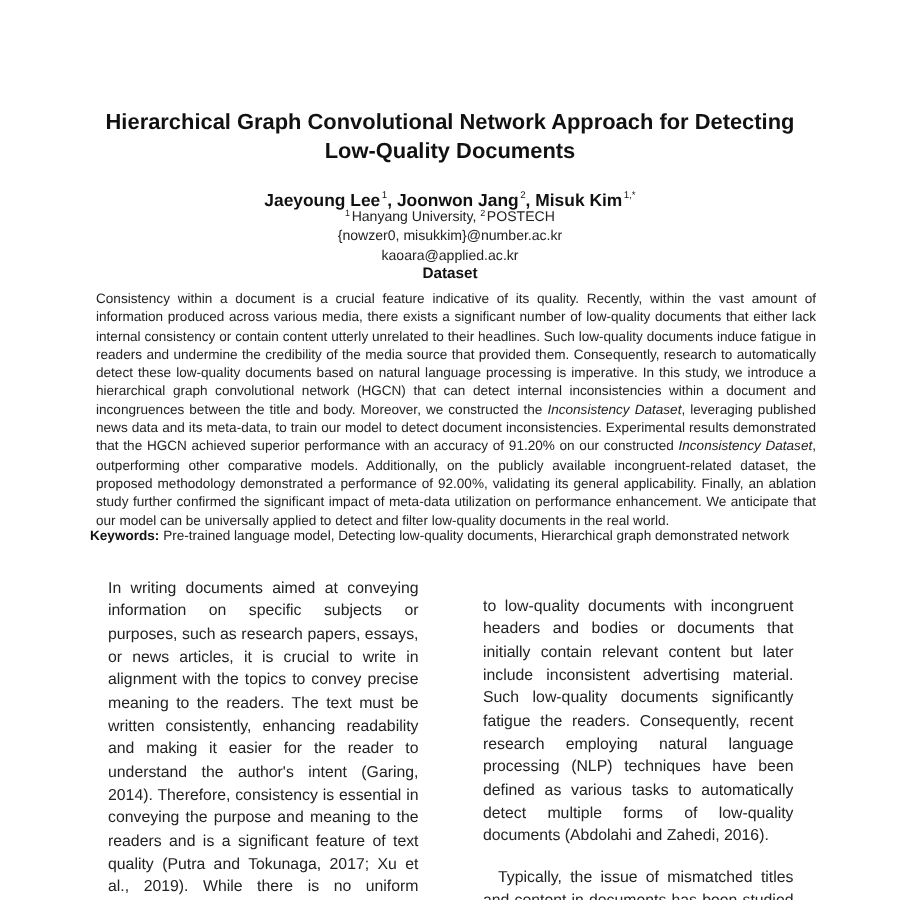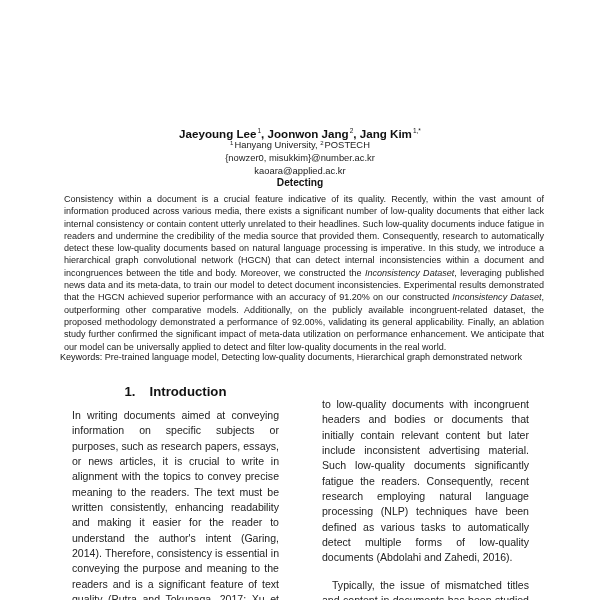--- a/index.html
+++ b/index.html
@@ -85,21 +85,21 @@
     .keywords {
       position: absolute;
       left: 60px; width: 480px;
       top: 351px;
       font-size: 9.05px;
       line-height: 12px;
       text-align: justify;
       color: #222;
       margin: 0;
     }
-    .keywords .kw-label { font-weight: normal; color: #111; margin-top: 12px; }
+    .keywords .kw-label { font-weight: bold; color: #111; margin-top: 12px; }
     .col {
       position: absolute;
       width: 231px;
       font-size: 10.55px;
       line-height: 15.35px;
       text-align: justify;
       color: #222;
       hyphens: manual;
     }
     .col-left { left: 60px; top: 383px; }
@@ -115,44 +115,44 @@
     .section-heading .num { margin-right: 14px; }
     .col p { margin: 12px; }
     .col p.indent { text-indent: 10px; }
     .col-left p { margin-top: 2px; }
   </style>
 </head>
 <body>
 
 <div class="page">
 
+  <h1 class="title">Hierarchical Graph Convolutional Network Approach for Detecting Low-Quality Documents</h1>
 
   <div class="authors">
     <span>Jaeyoung Lee</span><sup>1</sup>,
     <span>Joonwon Jang</span><sup>2</sup>,
-    <span>Jang Kim</span><sup>1,*</sup>
+    <span>Misuk Kim</span><sup>1,*</sup>
   </div>
 
   <div class="affil">
     <div>
       <sup>1</sup><span>Hanyang University</span>,
       <sup>2</sup><span>POSTECH</span>
     </div>
     <div>{nowzer0, misukkim}@number.ac.kr</div>
     <div>kaoara@applied.ac.kr</div>
   </div>
 
-  <h2 class="abstract-heading">Detecting</h2>
+  <h2 class="abstract-heading">Dataset</h2>
 
   <p class="abstract-body"><span>Consistency within a document is a crucial feature indicative of its quality. Recently, within the vast amount of information produced across various media, there exists a significant number of low-quality documents that either lack internal consistency or contain content utterly unrelated to their headlines. Such low-quality documents induce fatigue in readers and undermine the credibility of the media source that provided them. Consequently, research to automatically detect these low-quality documents based on natural language processing is imperative. In this study, we introduce a hierarchical graph convolutional network (HGCN) that can detect internal inconsistencies within a document and incongruences between the title and body. Moreover, we constructed the </span><em>Inconsistency Dataset</em><span>, leveraging published news data and its meta-data, to train our model to detect document inconsistencies. Experimental results demonstrated that the HGCN achieved superior performance with an accuracy of 91.20% on our constructed </span><em>Inconsistency Dataset</em><span>, outperforming other comparative models. Additionally, on the publicly available incongruent-related dataset, the proposed methodology demonstrated a performance of 92.00%, validating its general applicability. Finally, an ablation study further confirmed the significant impact of meta-data utilization on performance enhancement. We anticipate that our model can be universally applied to detect and filter low-quality documents in the real world.</span></p>
 
   <p class="keywords"><span class="kw-label">Keywords:</span><span> Pre-trained language model, Detecting low-quality documents, Hierarchical graph demonstrated network</span></p>
 
   <div class="col col-left">
-    <h2 class="section-heading"><span class="num">1.</span><span>Introduction</span></h2>
     <p>In writing documents aimed at conveying information on specific subjects or purposes, such as research papers, essays, or news articles, it is crucial to write in alignment with the topics to convey precise meaning to the readers. The text must be written consistently, enhancing readability and making it easier for the reader to understand the author's intent (Garing, 2014). Therefore, consistency is essential in conveying the purpose and meaning to the readers and is a significant feature of text quality (Putra and Tokunaga, 2017; Xu et al., 2019). While there is no uniform definition of consistency, a text can be considered consistent when it provides meaning to the readers (Wolf and Gibson, 2005; Feng et al., 2014), is appropriately arranged around a particular theme for overall integration</p>
   </div>
 
   <div class="col col-right">
     <p>to low-quality documents with incongruent headers and bodies or documents that initially contain relevant content but later include inconsistent advertising material. Such low-quality documents significantly fatigue the readers. Consequently, recent research employing natural language processing (NLP) techniques have been defined as various tasks to automatically detect multiple forms of low-quality documents (Abdolahi and Zahedi, 2016).</p>
     <p class="indent">Typically, the issue of mismatched titles and content in documents has been studied as the task of incongruent headline detection, referred to as clickbait (Jang et al., 2022; Mishra et al., 2020; Mishra and Zhang, 2021; Yoon et al., 2019, 2021). At the same time, tasks related to the consistency of documents have been researched under various tasks such as document discrimination, paragraph reconstruction, sentence insertion, summary coherence</p>
   </div>
 
 </div>
 

